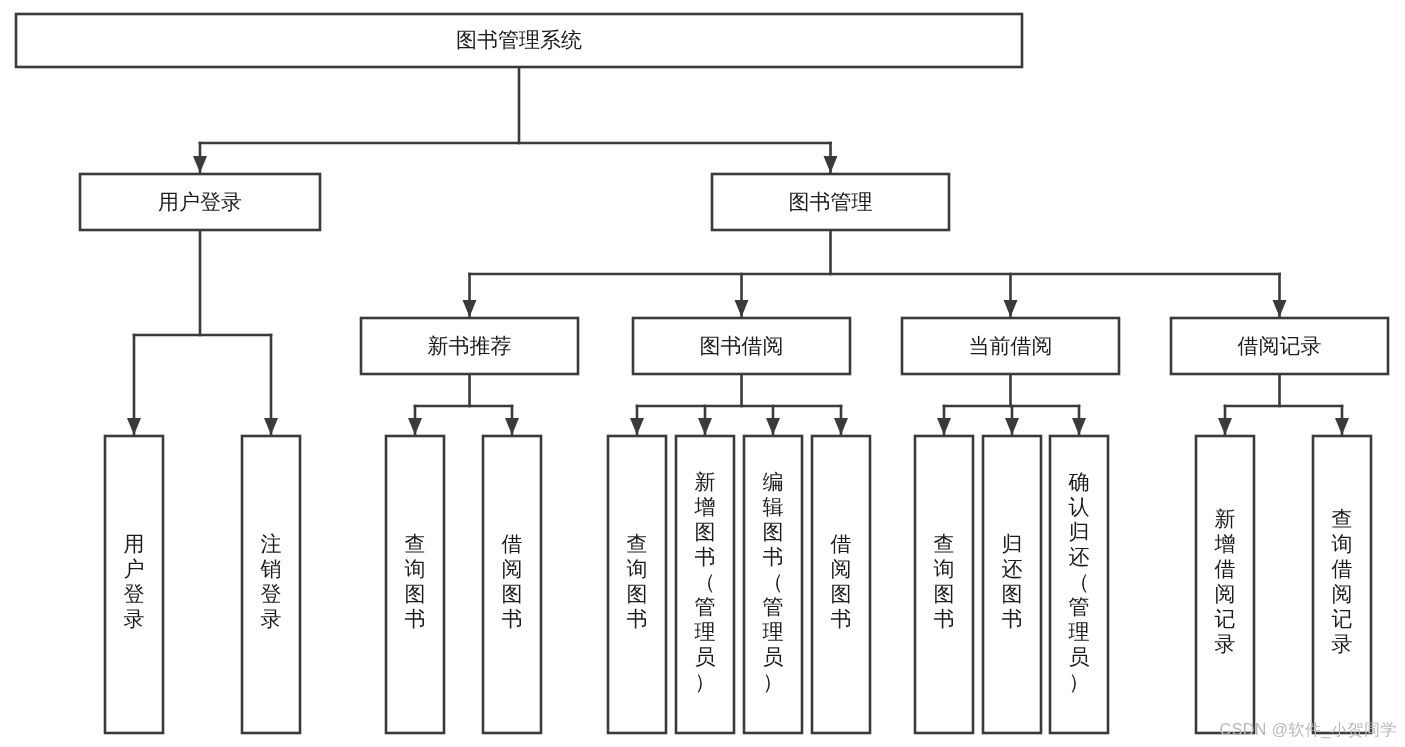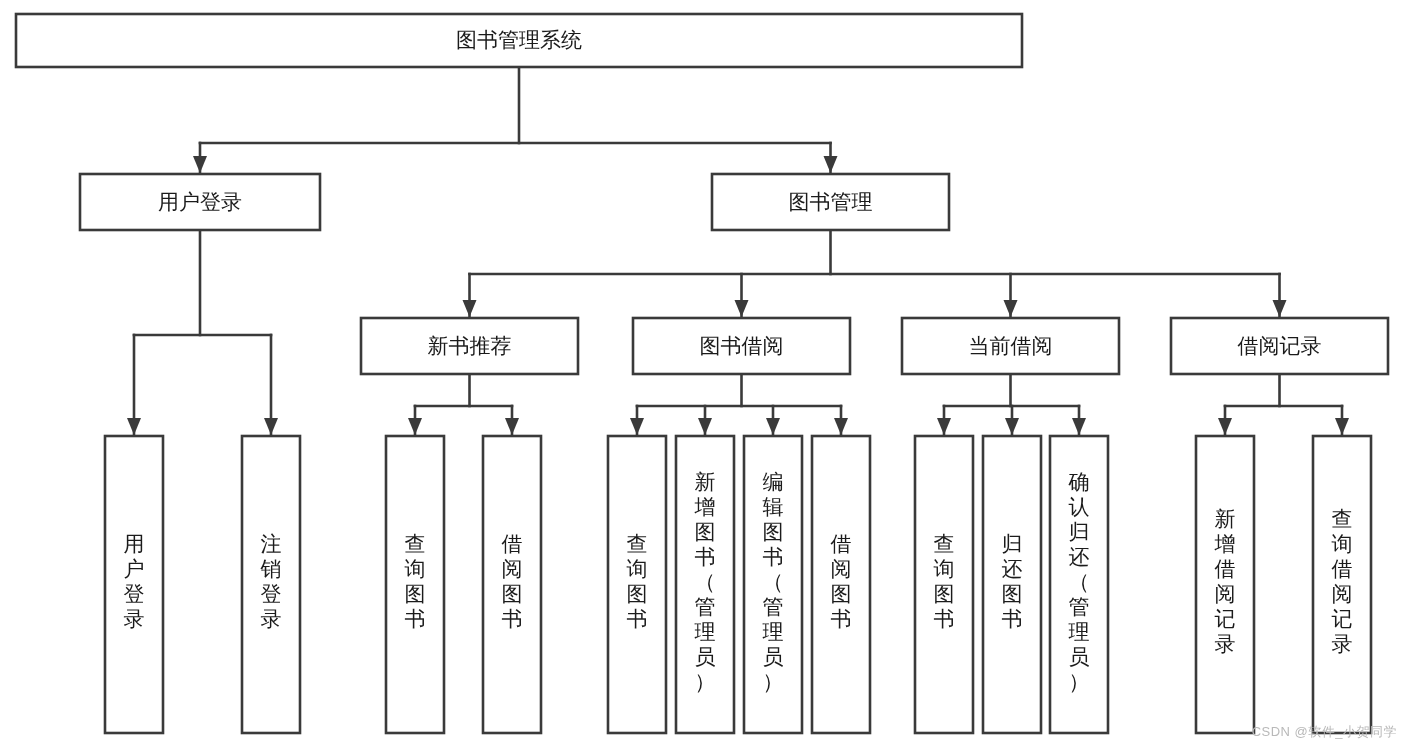--- a/index.html
+++ b/index.html
@@ -53,21 +53,21 @@
     fill: #1b1b1b;
     font-family: "Liberation Sans", "DejaVu Sans", sans-serif;
     font-size: 21px;
     text-anchor: middle;
   }
   .watermark {
     position: absolute;
     right: 8px;
     bottom: 6px;
     font-family: "Liberation Sans", "DejaVu Sans", sans-serif;
-    font-size: 13px;
+    font-size: 16px;
     color: #b9b9b9;
     letter-spacing: 0.5px;
     white-space: nowrap;
     user-select: none;
   }
 </style>
 </head>
 <body>
 
 <div id="diagram-root">

